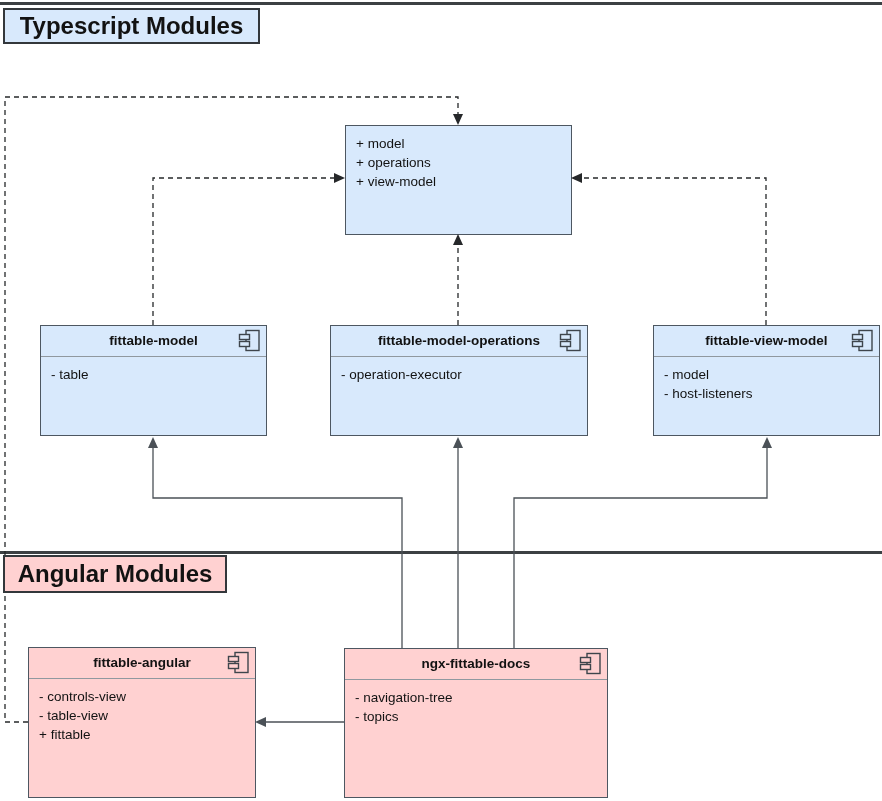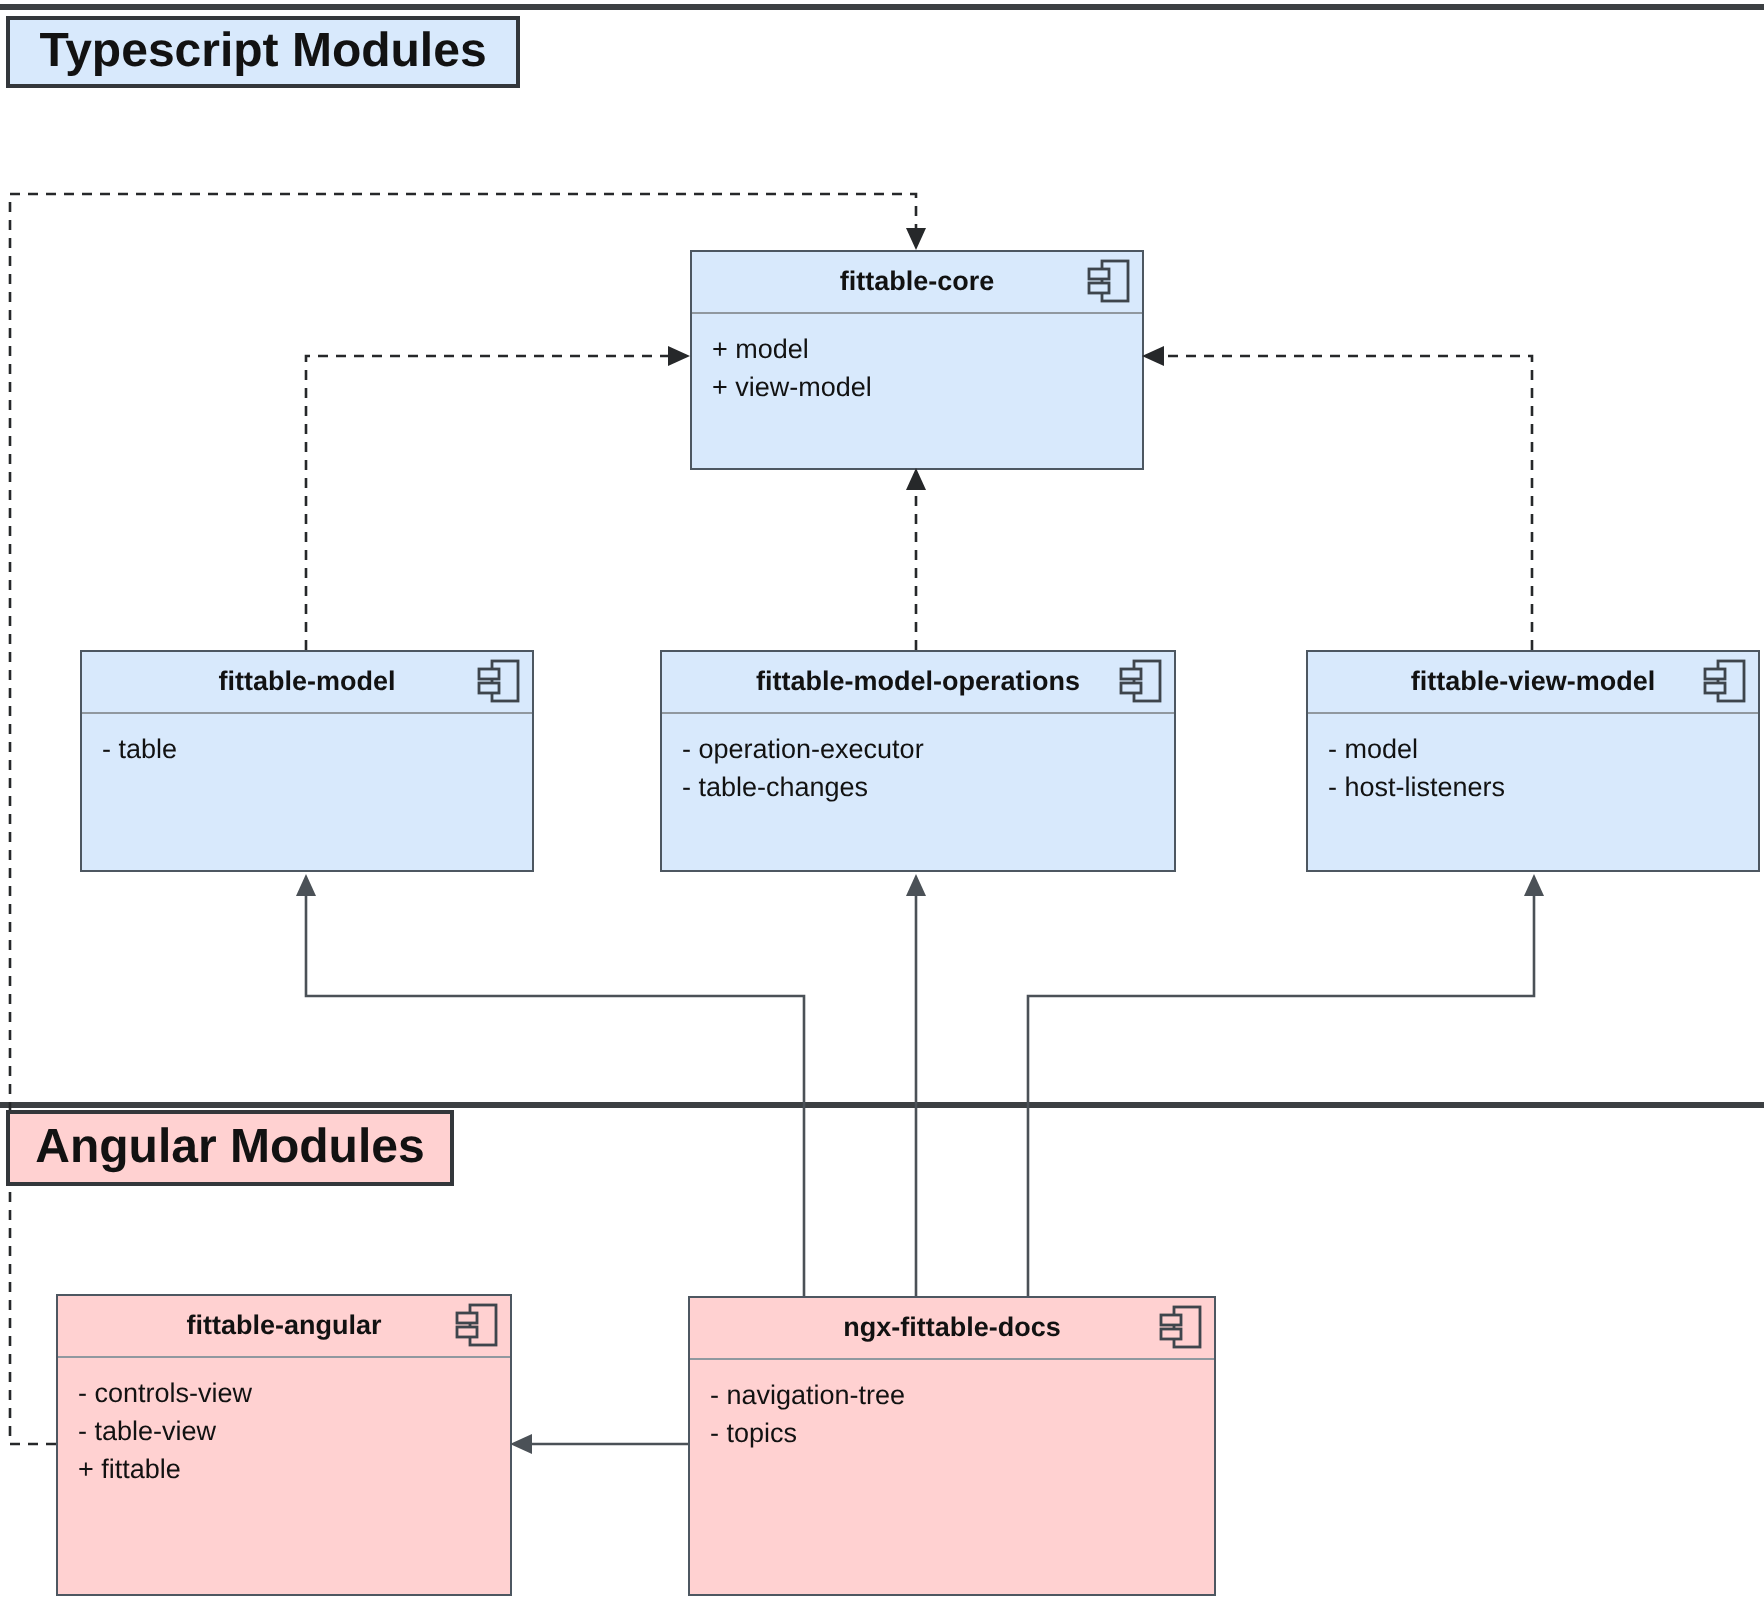--- a/index.html
+++ b/index.html
@@ -96,30 +96,23 @@
       <path class="arrow-gray" d="M762,448 L772,448 L767,437 Z"></path>
     </g>
 
     <g>
       <path class="edge-solid" d="M344,722 L266,722"></path>
       <path class="arrow-gray" d="M266,717 L266,727 L255,722 Z"></path>
     </g>
   </svg>
 
   <div class="module blue" style="left:345px;top:125px;width:227px;height:110px">
-    <div class="mod-header">
-      <span class="mod-title">fittable-core</span>
-      <svg class="cmp" width="23" height="24" viewBox="0 0 23 24">
-        <rect class="cmp-rect" x="8" y="1.5" width="13" height="20"></rect>
-        <rect class="cmp-rect" x="1.5" y="5.5" width="10" height="5"></rect>
-        <rect class="cmp-rect" x="1.5" y="12.5" width="10" height="5"></rect>
-      </svg>
-    </div>
     <div class="mod-body">
       <div class="member">+ model</div>
+      <div class="member">+ operations</div>
       <div class="member">+ view-model</div>
     </div>
   </div>
 
   <div class="module blue" style="left:40px;top:325px;width:227px;height:111px">
     <div class="mod-header">
       <span class="mod-title">fittable-model</span>
       <svg class="cmp" width="23" height="24" viewBox="0 0 23 24">
         <rect class="cmp-rect" x="8" y="1.5" width="13" height="20"></rect>
         <rect class="cmp-rect" x="1.5" y="5.5" width="10" height="5"></rect>
@@ -135,21 +128,20 @@
     <div class="mod-header">
       <span class="mod-title">fittable-model-operations</span>
       <svg class="cmp" width="23" height="24" viewBox="0 0 23 24">
         <rect class="cmp-rect" x="8" y="1.5" width="13" height="20"></rect>
         <rect class="cmp-rect" x="1.5" y="5.5" width="10" height="5"></rect>
         <rect class="cmp-rect" x="1.5" y="12.5" width="10" height="5"></rect>
       </svg>
     </div>
     <div class="mod-body">
       <div class="member">- operation-executor</div>
-      <div class="member">- table-changes</div>
     </div>
   </div>
 
   <div class="module blue" style="left:653px;top:325px;width:227px;height:111px">
     <div class="mod-header">
       <span class="mod-title">fittable-view-model</span>
       <svg class="cmp" width="23" height="24" viewBox="0 0 23 24">
         <rect class="cmp-rect" x="8" y="1.5" width="13" height="20"></rect>
         <rect class="cmp-rect" x="1.5" y="5.5" width="10" height="5"></rect>
         <rect class="cmp-rect" x="1.5" y="12.5" width="10" height="5"></rect>

